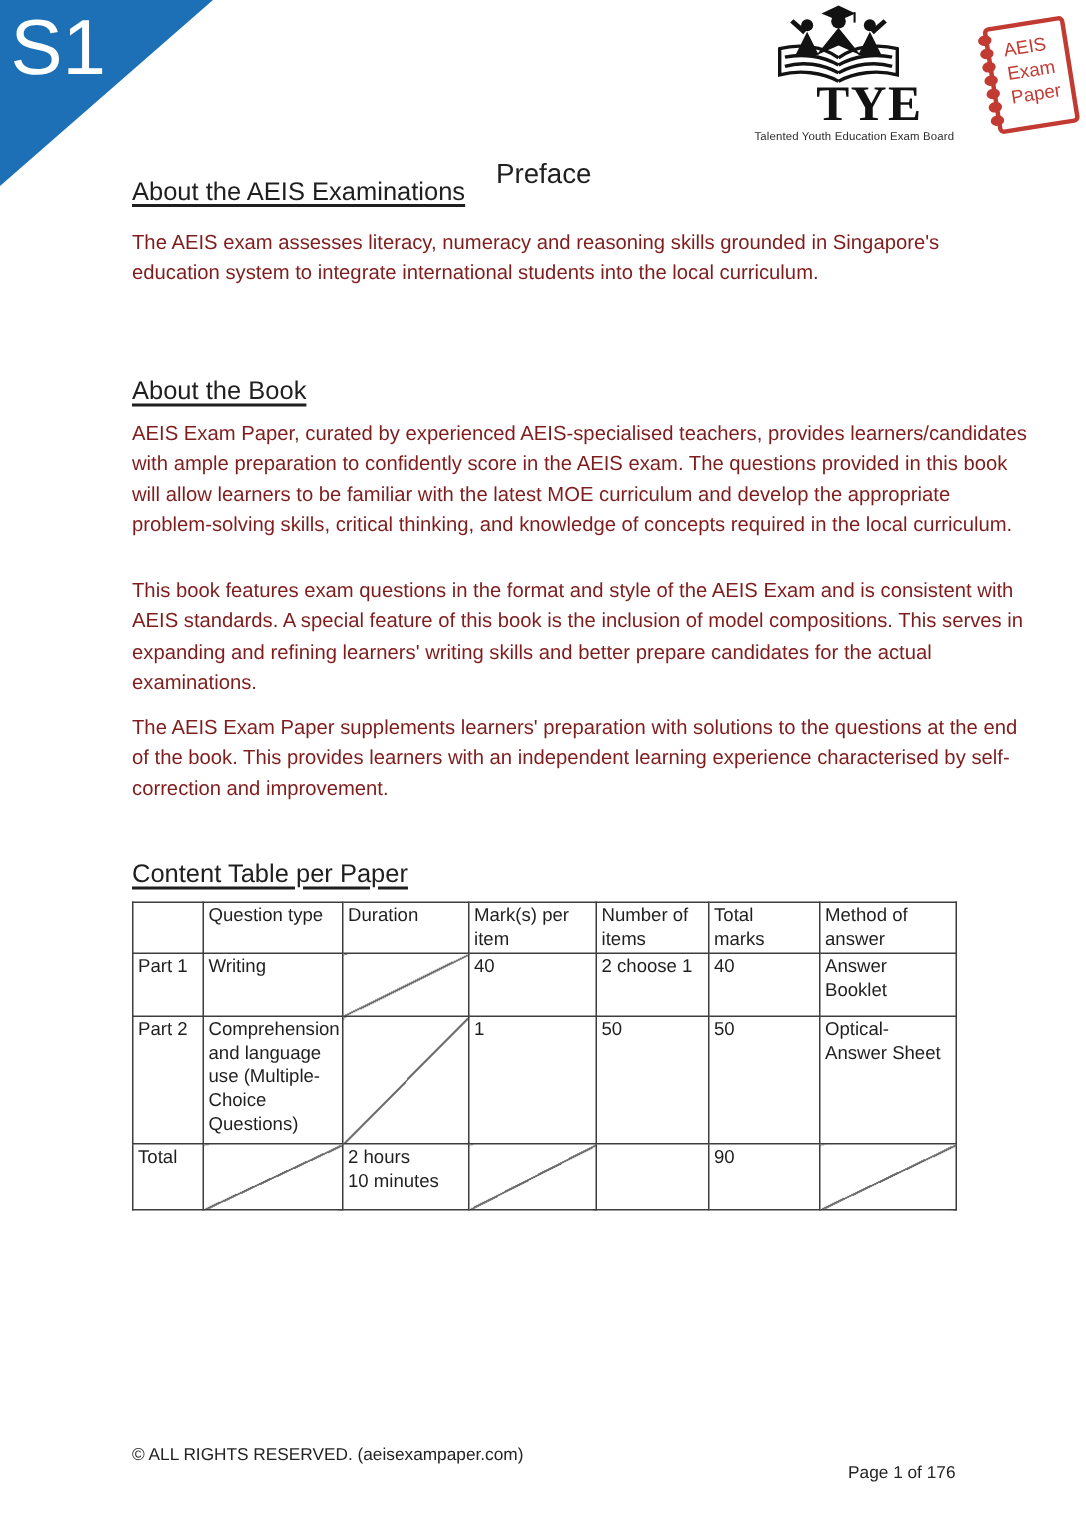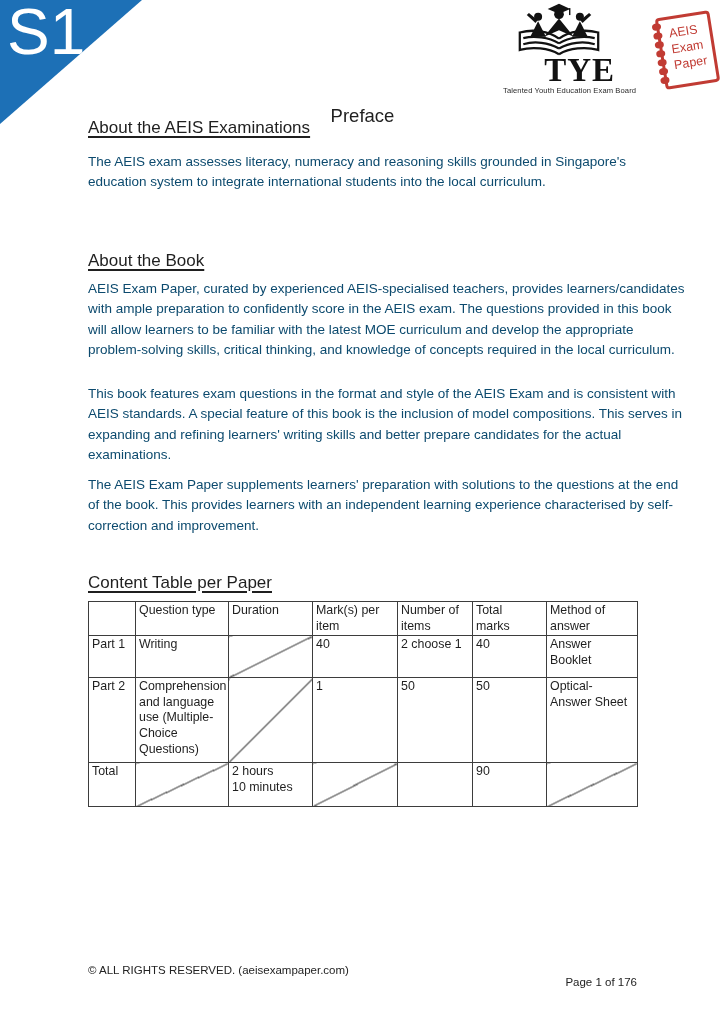--- a/index.html
+++ b/index.html
@@ -9,21 +9,21 @@
     font-family:"Liberation Sans", sans-serif;
   }
   
   .corner-triangle {
     position:absolute; top:0; left:0; width:142px; height:124px;
     background:#1d70b6;
     clip-path:polygon(0 0, 100% 0, 0 100%);
   }
   .corner-label {
     position:absolute; top:0; left:7px; color:#ffffff;
-    font-size:64px; line-height:64px; font-weight:400;
+    font-size:52px; line-height:64px; font-weight:400;
   }
   
   .tye-logo { position:absolute; top:2px; left:503px; width:112px; text-align:right; }
   .tye-logo svg { display:block; margin:0 auto; }
   .tye-acronym {
     font-family:"Liberation Serif", serif; font-weight:bold;
     font-size:33px; line-height:28px; letter-spacing:1px; color:#121212;
   }
   .tye-tagline {
     font-size:7.6px; letter-spacing:0.1px; margin-top:2px;
@@ -47,21 +47,21 @@
   .page-title {
     position:absolute; left:88px; top:104px; width:549px;
     text-align:center; font-size:18.5px; line-height:23px;
   }
   .section-heading {
     position:absolute; left:88px; font-size:17px; line-height:23px;
     text-decoration:underline; text-decoration-thickness:1.5px; text-underline-offset:3px;
   }
   .para {
     position:absolute; left:88px; width:600px;
-    font-size:13.5px; line-height:20.3px; white-space:pre-line; color:#0c4a6e;
+    font-size:13.5px; line-height:20.3px; white-space:pre-line; color:#7f1d1d;
   }
   
   table.content-table {
     position:absolute; left:88px; top:601px; width:549px;
     border-collapse:collapse; table-layout:fixed;padding-left:44px;
   }
   .content-table td {
     border:1px solid #3d3d3d; vertical-align:top;
     font-size:12.4px; line-height:15.6px; padding:1px 3px;
     white-space:pre-line; color:#1f1f1f;

